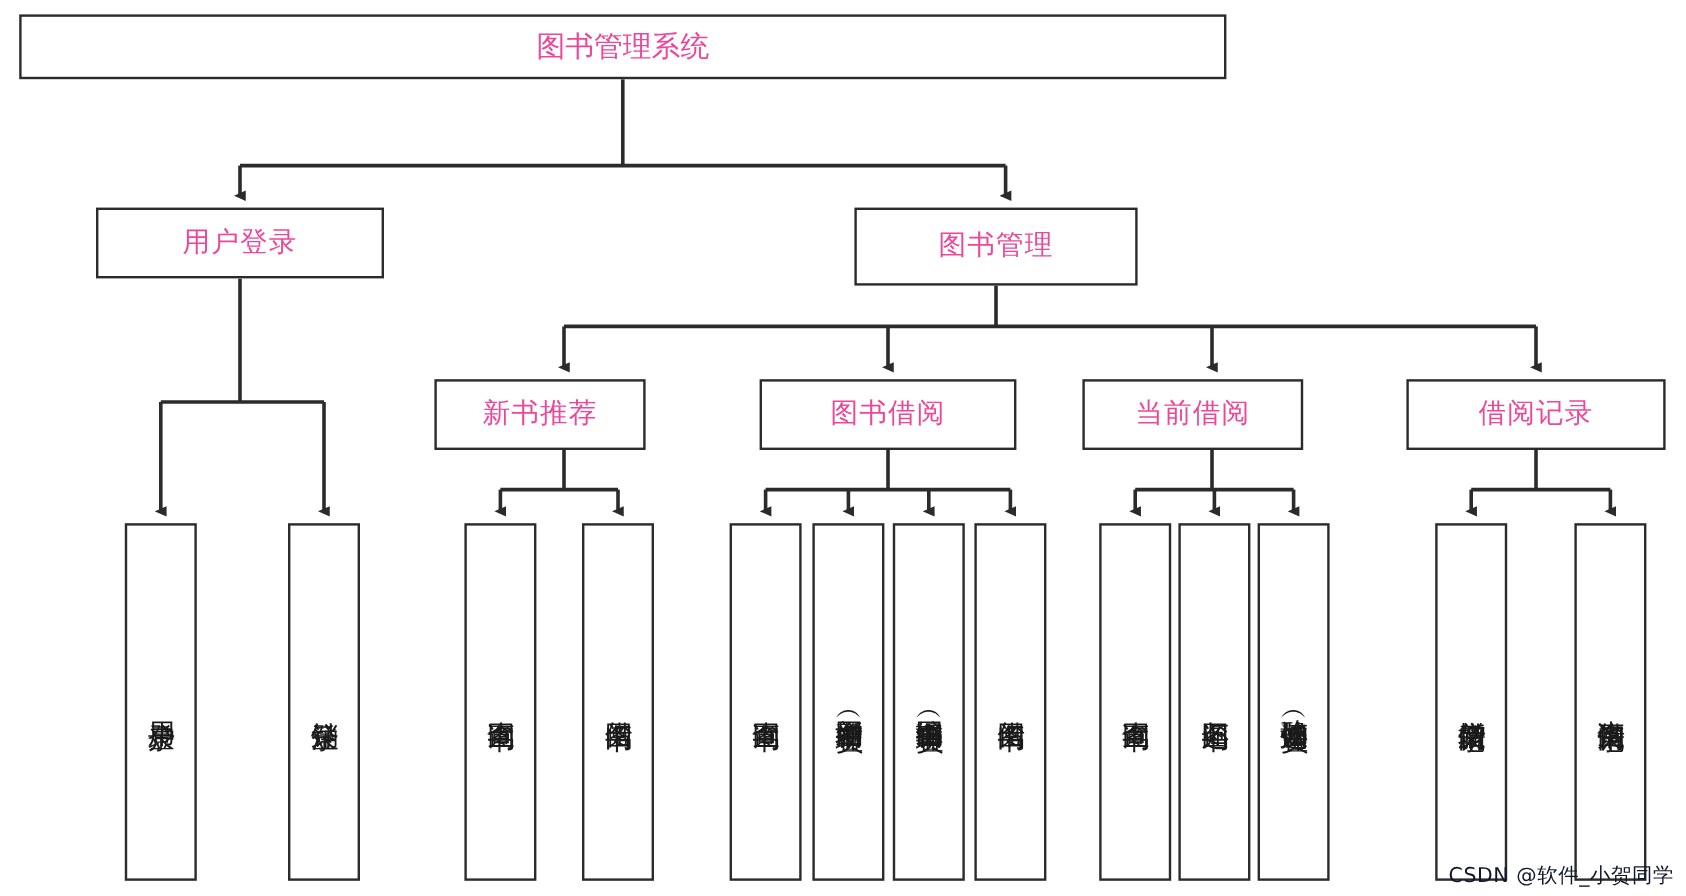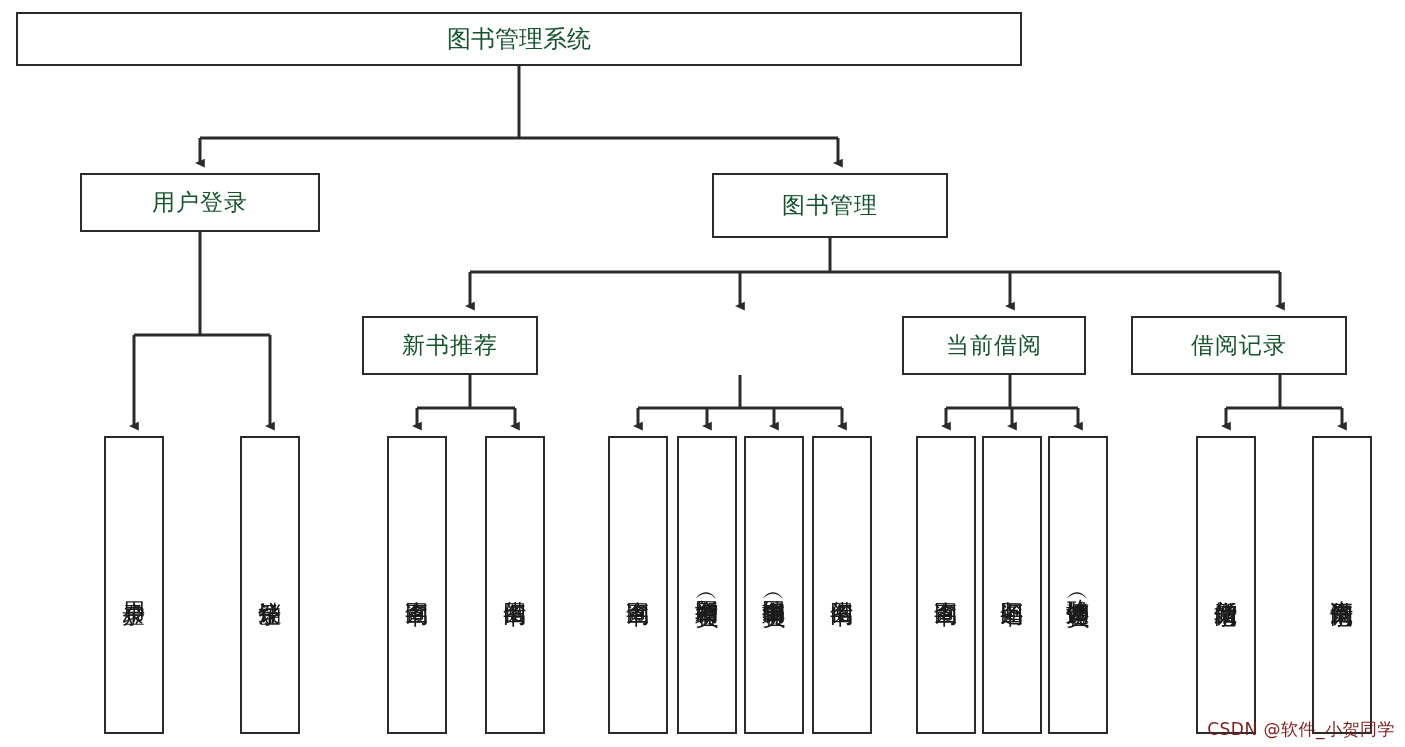--- a/index.html
+++ b/index.html
@@ -26,21 +26,21 @@
     pointer-events: none;
   }
   .node {
     position: absolute;
     box-sizing: border-box;
     background: #ffffff;
     border: 2px solid #2b2b2b;
     display: flex;
     align-items: center;
     justify-content: center;
-    color: #14532d;
+    color: #ec4899;
   }
   .node.h {
     font-size: 23px;
     letter-spacing: 1px;
     line-height: 1.1;
   }
   .node.root {
     font-size: 24px;
   }
   .leaf {
@@ -61,21 +61,21 @@
     letter-spacing: 1px;
     color: #1a1a1a;
     white-space: nowrap;
     text-align: center;
   }
   #watermark {
     position: absolute;
     right: 10px;
     bottom: 6px;
     font-size: 17px;
-    color: #7f1d1d;
+    color: #0f172a;
     letter-spacing: 0.5px;
     white-space: nowrap;
     user-select: none;
     text-align: right;
   }
 </style>
 </head>
 <body>
 
 <div id="stage">
@@ -138,24 +138,27 @@
   <div class="node h" style="left:80px; top:173px; width:240px; height:59px;">
     <span>用户登录</span>
   </div>
   <div class="node h" style="left:712px; top:173px; width:236px; height:65px;">
     <span>图书管理</span>
   </div>
 
   <div class="node h" style="left:362px; top:316px; width:176px; height:59px;">
     <span>新书推荐</span>
   </div>
+  <div class="node h" style="left:633px; top:316px; width:214px; height:59px;">
+    <span>图书借阅</span>
+  </div>
   <div class="node h" style="left:902px; top:316px; width:184px; height:59px;">
     <span>当前借阅</span>
   </div>
-  <div class="node h" style="left:1131px; top:316px; width:216px; height:59px;">
+  <div class="node h" style="left:1172px; top:316px; width:216px; height:59px;">
     <span>借阅记录</span>
   </div>
 
   <div class="leaf" style="left:104px; top:436px; width:60px; height:298px;">
     <span class="vtext">用户登录</span>
   </div>
   <div class="leaf" style="left:240px; top:436px; width:60px; height:298px;">
     <span class="vtext">注销登录</span>
   </div>
 

